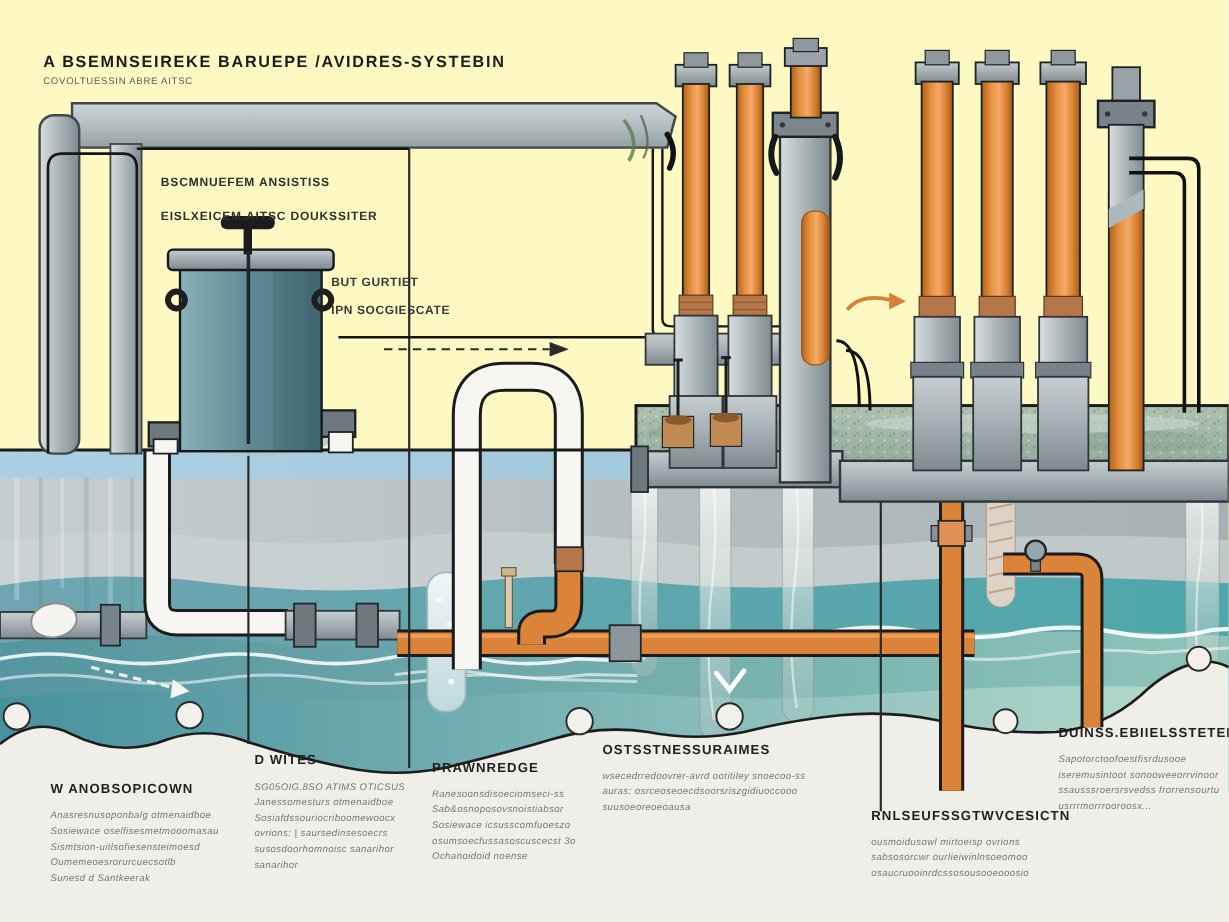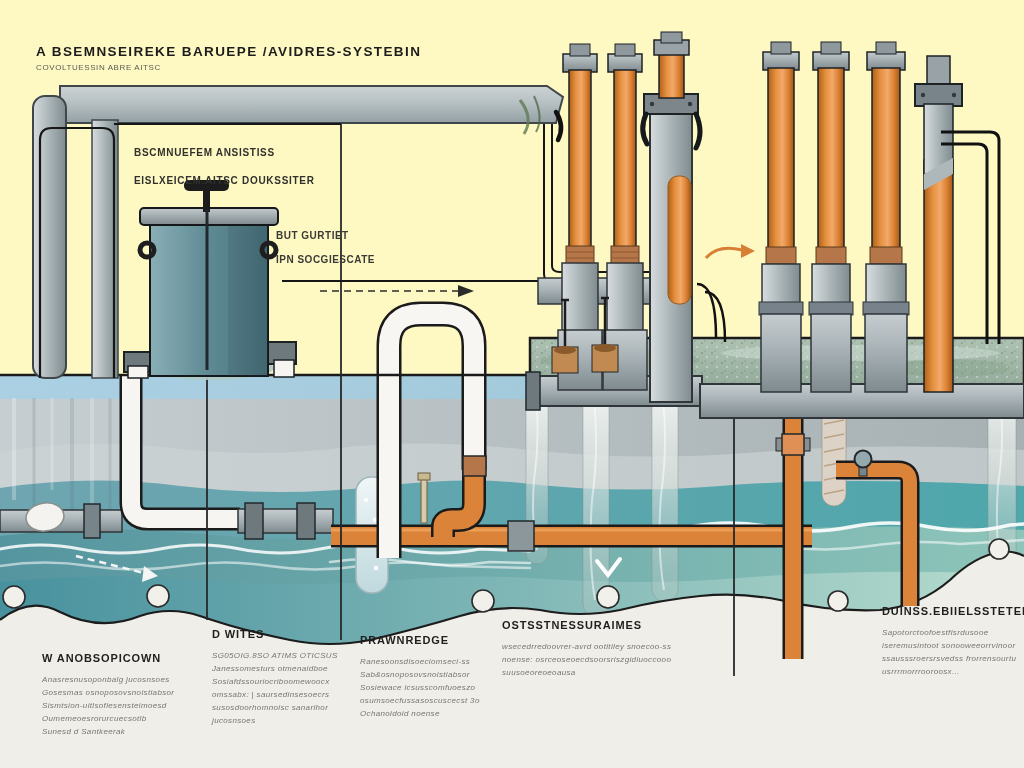--- a/index.html
+++ b/index.html
@@ -379,53 +379,59 @@
 <div class="txt title-s" style="left:36px;top:63px;">COVOLTUESSIN ABRE AITSC</div>
 
 <div class="txt ann" style="left:134px;top:146px;"><span>BSCMNUEFEM ANSISTISS</span><br>
 <span>EISLXEICEM.AITSC DOUKSSITER</span></div>
 
 <div class="txt ann-sm" style="left:276px;top:230px;"><span>BUT GURTIET</span><br>
 <span>IPN SOCGIESCATE</span></div>
 
 <div class="blabel" style="left:42px;top:652px;width:158px;">
   <div class="bh">W ANOBSOPICOWN</div>
-  <div class="bl">Anasresnusoponbalg jucosnsoes</div>
-  <div class="bl">Gosesmas osnoposovsnoistiabsor</div>
+  <div class="bl">Anasresnusoponbalg otmenaidboe</div>
+  <div class="bl">Sosiewace oselfisesmetmooomasau</div>
   <div class="bl">Sismtsion-uitlsofiesensteimoesd</div>
   <div class="bl">Oumemeoesrorurcuecsotlb</div>
   <div class="bl">Sunesd d Santkeerak</div>
 </div>
 
 <div class="blabel" style="left:212px;top:628px;width:130px;">
   <div class="bh">D WITES</div>
   <div class="bl">SG05OIG.8SO ATIMS OTICSUS</div>
   <div class="bl">Janessomesturs otmenaidboe</div>
   <div class="bl">Sosiafdssouriocriboomewoocx</div>
-  <div class="bl">omssabx: | saursedinsesoecrs</div>
+  <div class="bl">ovrions: | saursedinsesoecrs</div>
   <div class="bl">susosdoorhomnoisc sanarihor</div>
-  <div class="bl">jucosnsoes</div>
+  <div class="bl">sanarihor</div>
 </div>
 
 <div class="blabel" style="left:360px;top:634px;width:130px;">
   <div class="bh">PRAWNREDGE</div>
   <div class="bl">Ranesoonsdisoeciomseci-ss</div>
   <div class="bl">Sab&amp;osnoposovsnoistiabsor</div>
   <div class="bl">Sosiewace icsusscomfuoeszo</div>
   <div class="bl">osumsoecfussasoscuscecst 3o</div>
   <div class="bl">Ochanoidoid noense</div>
 </div>
 
 <div class="blabel" style="left:502px;top:619px;width:190px;">
   <div class="bh">OSTSSTNESSURAIMES</div>
   <div class="bl">wsecedrredoovrer-avrd ootitiley snoecoo-ss</div>
-  <div class="bl">noense: osrceoseoecdsoorsriszgidiuoccooo</div>
+  <div class="bl">auras: osrceoseoecdsoorsriszgidiuoccooo</div>
   <div class="bl">suusoeoreoeoausa</div>
 </div>
 
+<div class="blabel" style="left:726px;top:674px;width:165px;">
+  <div class="bh">RNLSEUFSSGTWVCESICTN</div>
+  <div class="bl">ousmoidusowl mirtoeisp ovrions</div>
+  <div class="bl">sabsosorcwr ourlieiwinlnsoeomoo</div>
+  <div class="bl">osaucruooinrdcssosousooeooosio</div>
+</div>
 
 <div class="blabel" style="left:882px;top:605px;width:138px;">
   <div class="bh">DUINSS.EBIIELSSTETER</div>
   <div class="bl">Sapotorctoofoestfisrdusooe</div>
   <div class="bl">iseremusintoot sonooweeorrvinoor</div>
   <div class="bl">ssausssroersrsvedss frorrensourtu</div>
   <div class="bl">usrrrmorrrooroosx...</div>
 </div>
 
 </div>

